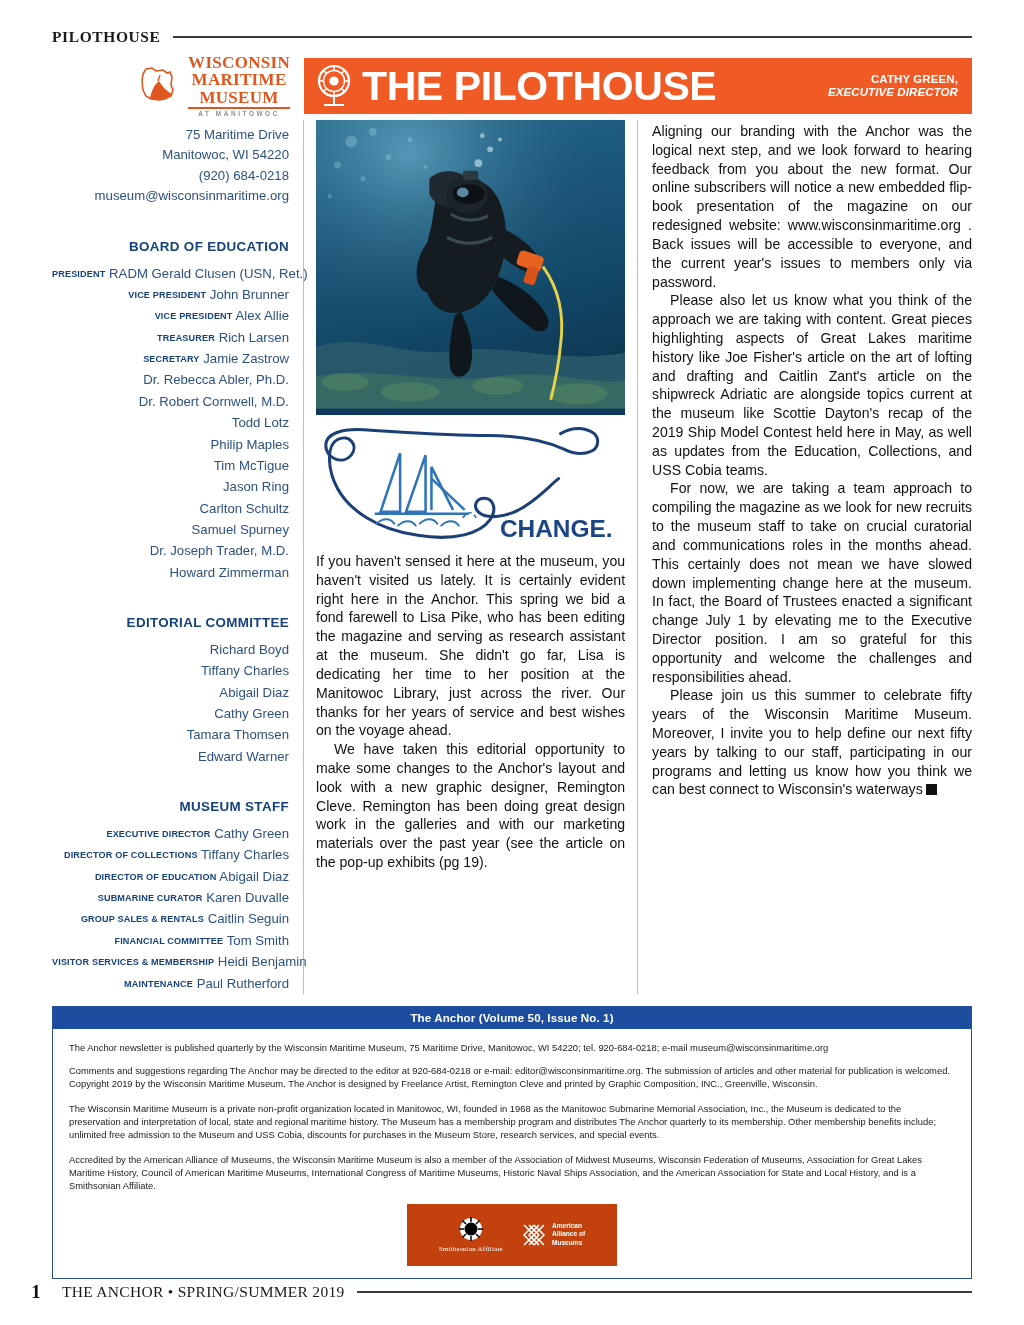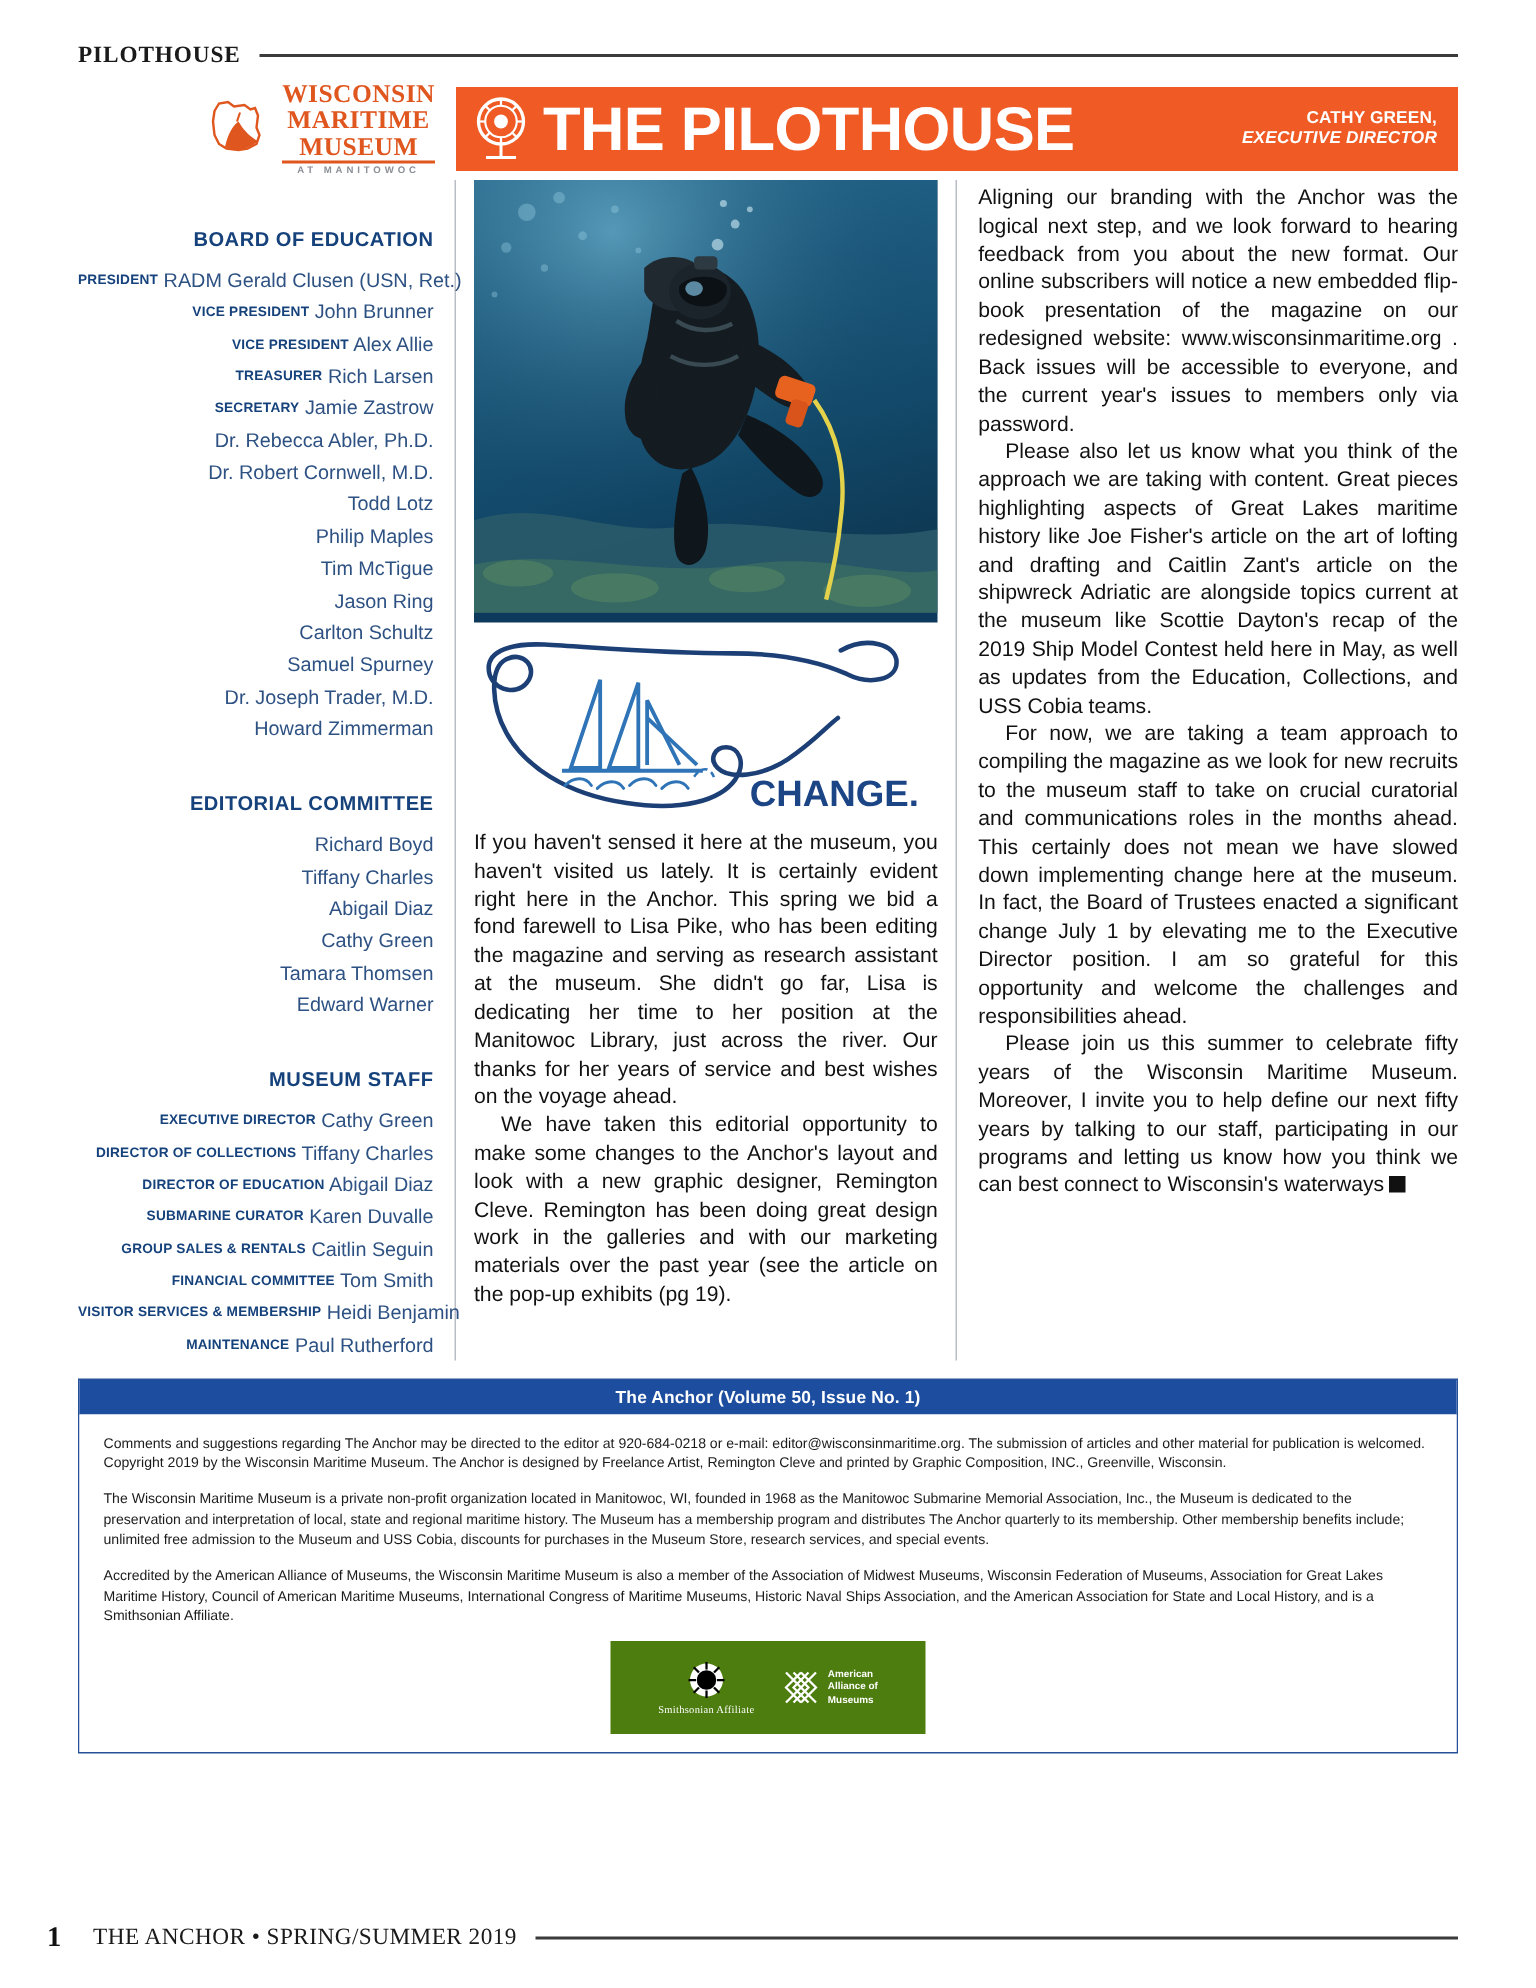--- a/index.html
+++ b/index.html
@@ -215,21 +215,21 @@
     color: #1b1b1b;
     margin-bottom: 11px;
     text-align: left;
   }
   .colophon-body p.tight { margin-bottom: 9px; }
 
   .accred-logos {
     margin: 6px auto 4px;
     width: 210px;
     height: 62px;
-    background: #4d7c0f;
+    background: #c2410c;
     display: flex;
     align-items: center;
     justify-content: center;
     gap: 18px;
   }
   .smith { text-align: center; }
   .smith .sun { width: 26px; height: 26px; margin: 0 auto 3px; display: block; }
   .smith .cap {
     font-family: "Liberation Serif", serif;
     color: #ffffff;
@@ -323,20 +323,26 @@
       <div class="byline">
         <div>CATHY GREEN,</div>
         <div class="role">EXECUTIVE DIRECTOR</div>
       </div>
     </div>
   </div>
 
   <div class="body-cols">
 
     <aside class="rail">
+      <div class="addr">
+        <div>75 Maritime Drive</div>
+        <div>Manitowoc, WI 54220</div>
+        <div>(920) 684-0218</div>
+        <div>museum@wisconsinmaritime.org</div>
+      </div>
 
       <h3>BOARD OF EDUCATION</h3>
       <div class="row"><span class="ttl">PRESIDENT</span> <span class="nm">RADM Gerald Clusen (USN, Ret.)</span></div>
       <div class="row"><span class="ttl">VICE  PRESIDENT</span> <span class="nm">John Brunner</span></div>
       <div class="row"><span class="ttl">VICE  PRESIDENT</span> <span class="nm">Alex Allie</span></div>
       <div class="row"><span class="ttl">TREASURER</span> <span class="nm">Rich Larsen</span></div>
       <div class="row"><span class="ttl">SECRETARY</span> <span class="nm">Jamie Zastrow</span></div>
       <div class="row"><span class="nm">Dr. Rebecca Abler, Ph.D.</span></div>
       <div class="row"><span class="nm">Dr. Robert Cornwell, M.D.</span></div>
       <div class="row"><span class="nm">Todd Lotz</span></div>
@@ -476,20 +482,21 @@
       <p>For now, we are taking a team approach to compiling the magazine as we look for new recruits to the museum staff to take on crucial curatorial and communications roles in the months ahead.  This certainly does not mean we have slowed down implementing change here at the museum. In fact, the Board of Trustees enacted a significant change July 1 by elevating me to the Executive Director position. I am so grateful for this opportunity and welcome the challenges and responsibilities ahead.</p>
       <p style="text-indent:18px;">
         <span>Please join us this summer to celebrate fifty years of the Wisconsin Maritime Museum.  Moreover, I invite you to help define our next fifty years by talking to our staff, participating in our programs and letting us know how you think we can best connect to Wisconsin's waterways</span><span class="endmark"></span>
       </p>
     </div>
   </div>
 
   <div class="colophon">
     <div class="colophon-head">The Anchor (Volume 50, Issue No. 1)</div>
     <div class="colophon-body">
+      <p class="tight">The Anchor newsletter is published quarterly by the Wisconsin Maritime Museum, 75 Maritime Drive, Manitowoc, WI 54220; tel. 920-684-0218; e-mail museum@wisconsinmaritime.org</p>
       <p>Comments and suggestions regarding The Anchor may be directed to the editor at 920-684-0218 or e-mail: editor@wisconsinmaritime.org. The submission of articles and other material for publication is welcomed. Copyright 2019 by the Wisconsin Maritime Museum. The Anchor is designed by Freelance Artist, Remington Cleve and printed by Graphic Composition, INC., Greenville, Wisconsin.</p>
       <p>The Wisconsin Maritime Museum is a private non-profit organization located in Manitowoc, WI, founded in 1968 as the Manitowoc Submarine Memorial Association, Inc., the Museum is dedicated to the preservation and interpretation of local, state and regional maritime history. The Museum has a membership program and distributes The Anchor quarterly to its membership. Other membership benefits include; unlimited free admission to the Museum and USS Cobia, discounts for purchases in the Museum Store, research services, and special events.</p>
       <p>Accredited by the American Alliance of Museums, the Wisconsin Maritime Museum is also a member of the Association of Midwest Museums, Wisconsin Federation of Museums, Association for Great Lakes Maritime History, Council of American Maritime  Museums, International Congress of Maritime Museums, Historic Naval Ships Association, and the American Association for State and Local History, and is a Smithsonian Affiliate.</p>
 
       <div class="accred-logos">
         <div class="smith">
           <svg class="sun" viewBox="0 0 26 26">
             <circle cx="13" cy="13" r="11" fill="#ffffff"></circle>
             <circle cx="13" cy="13" r="6.5" fill="#000000"></circle>
             <g stroke="#000000" stroke-width="1.5">

